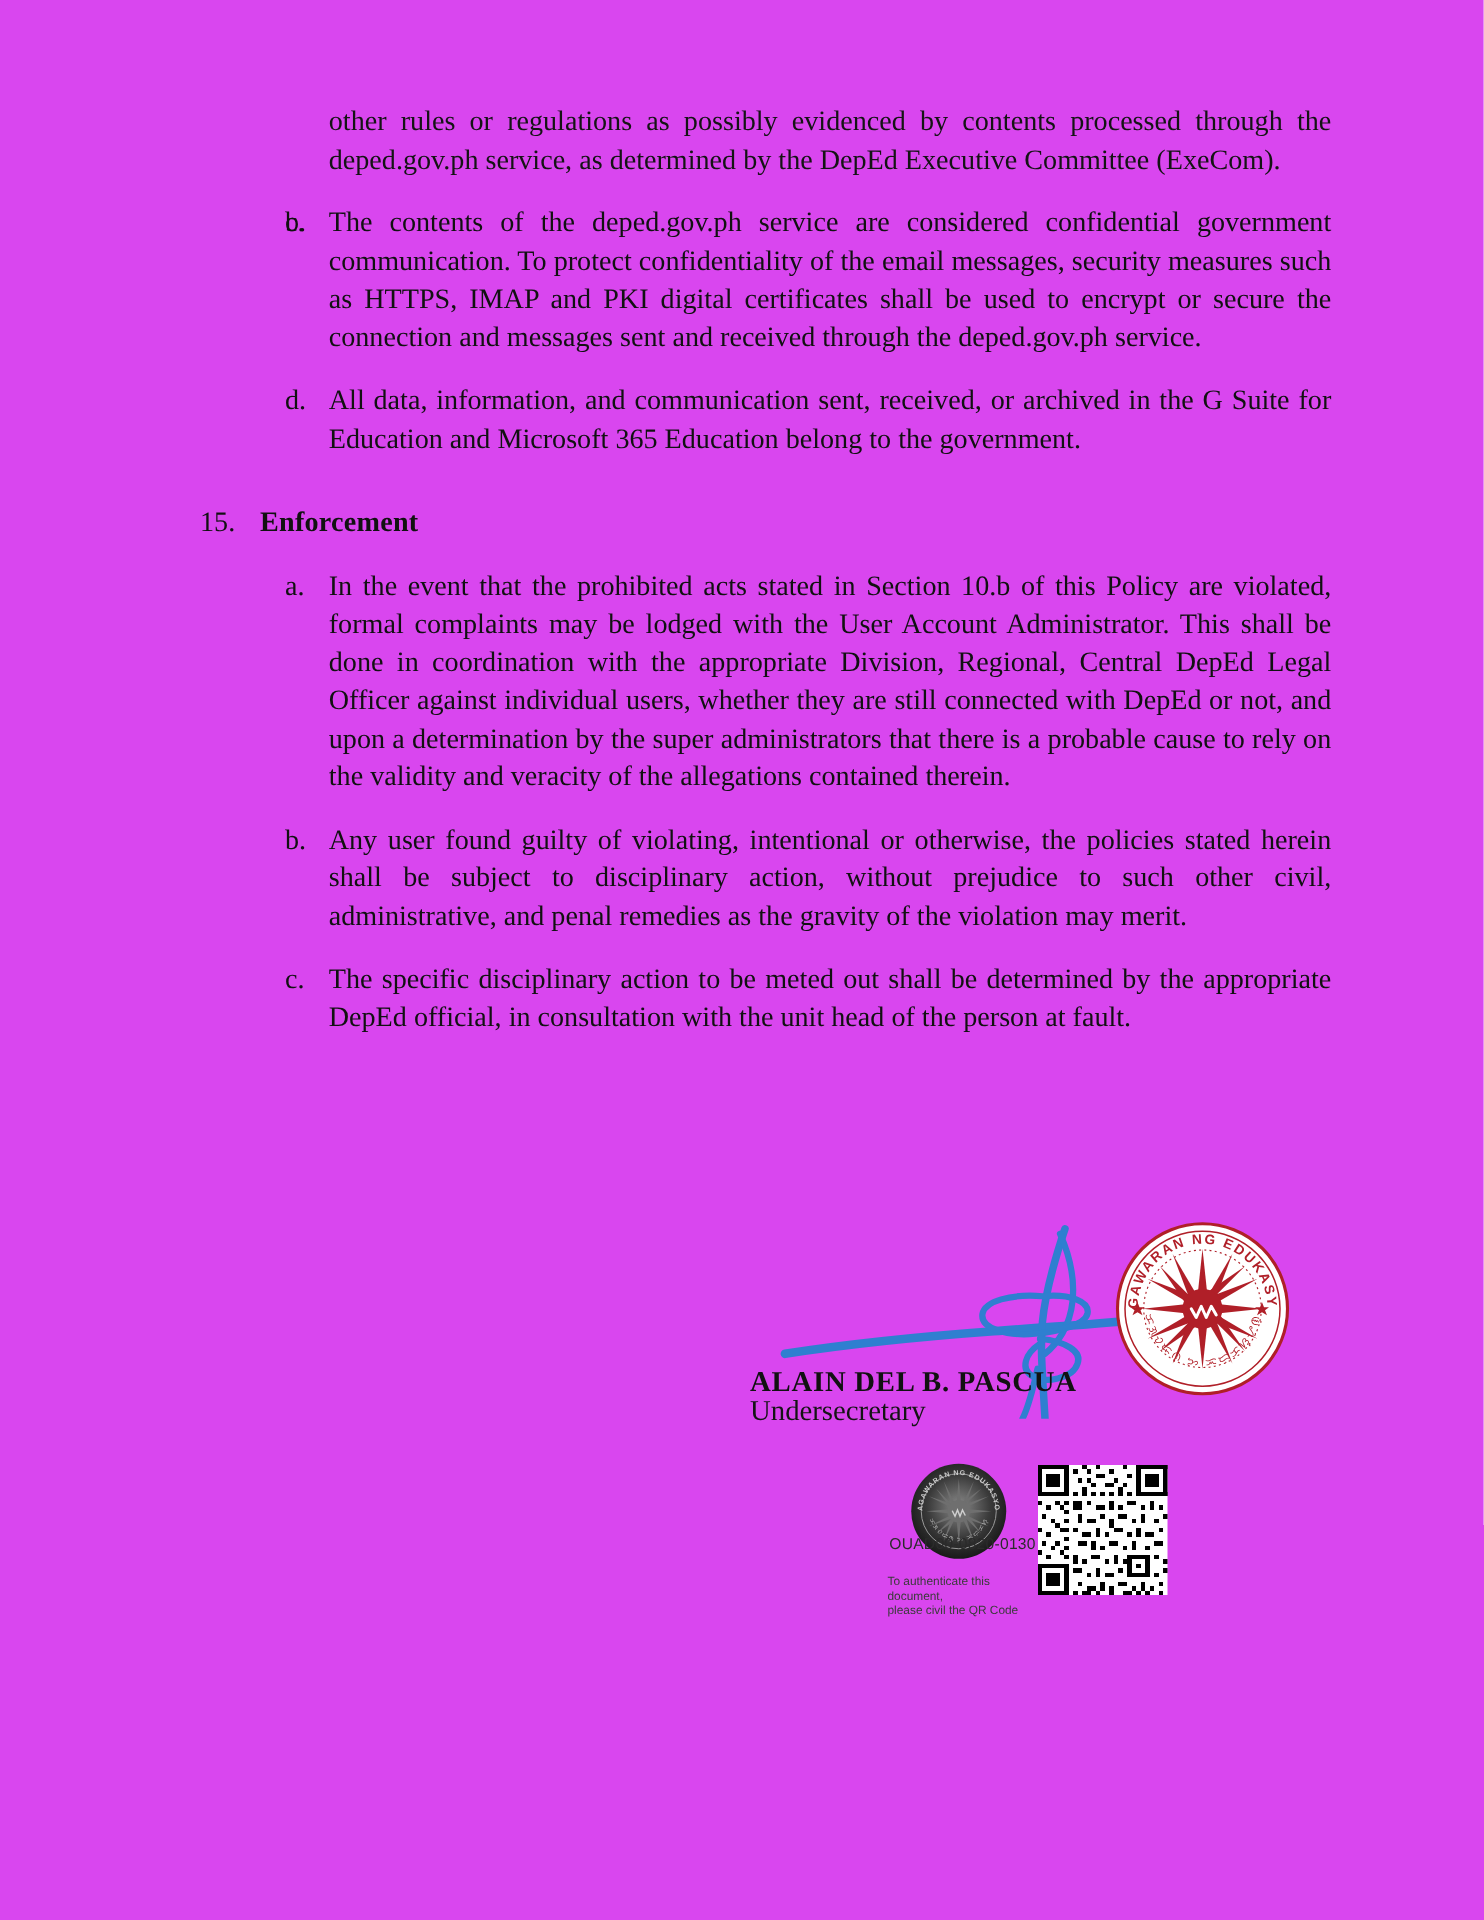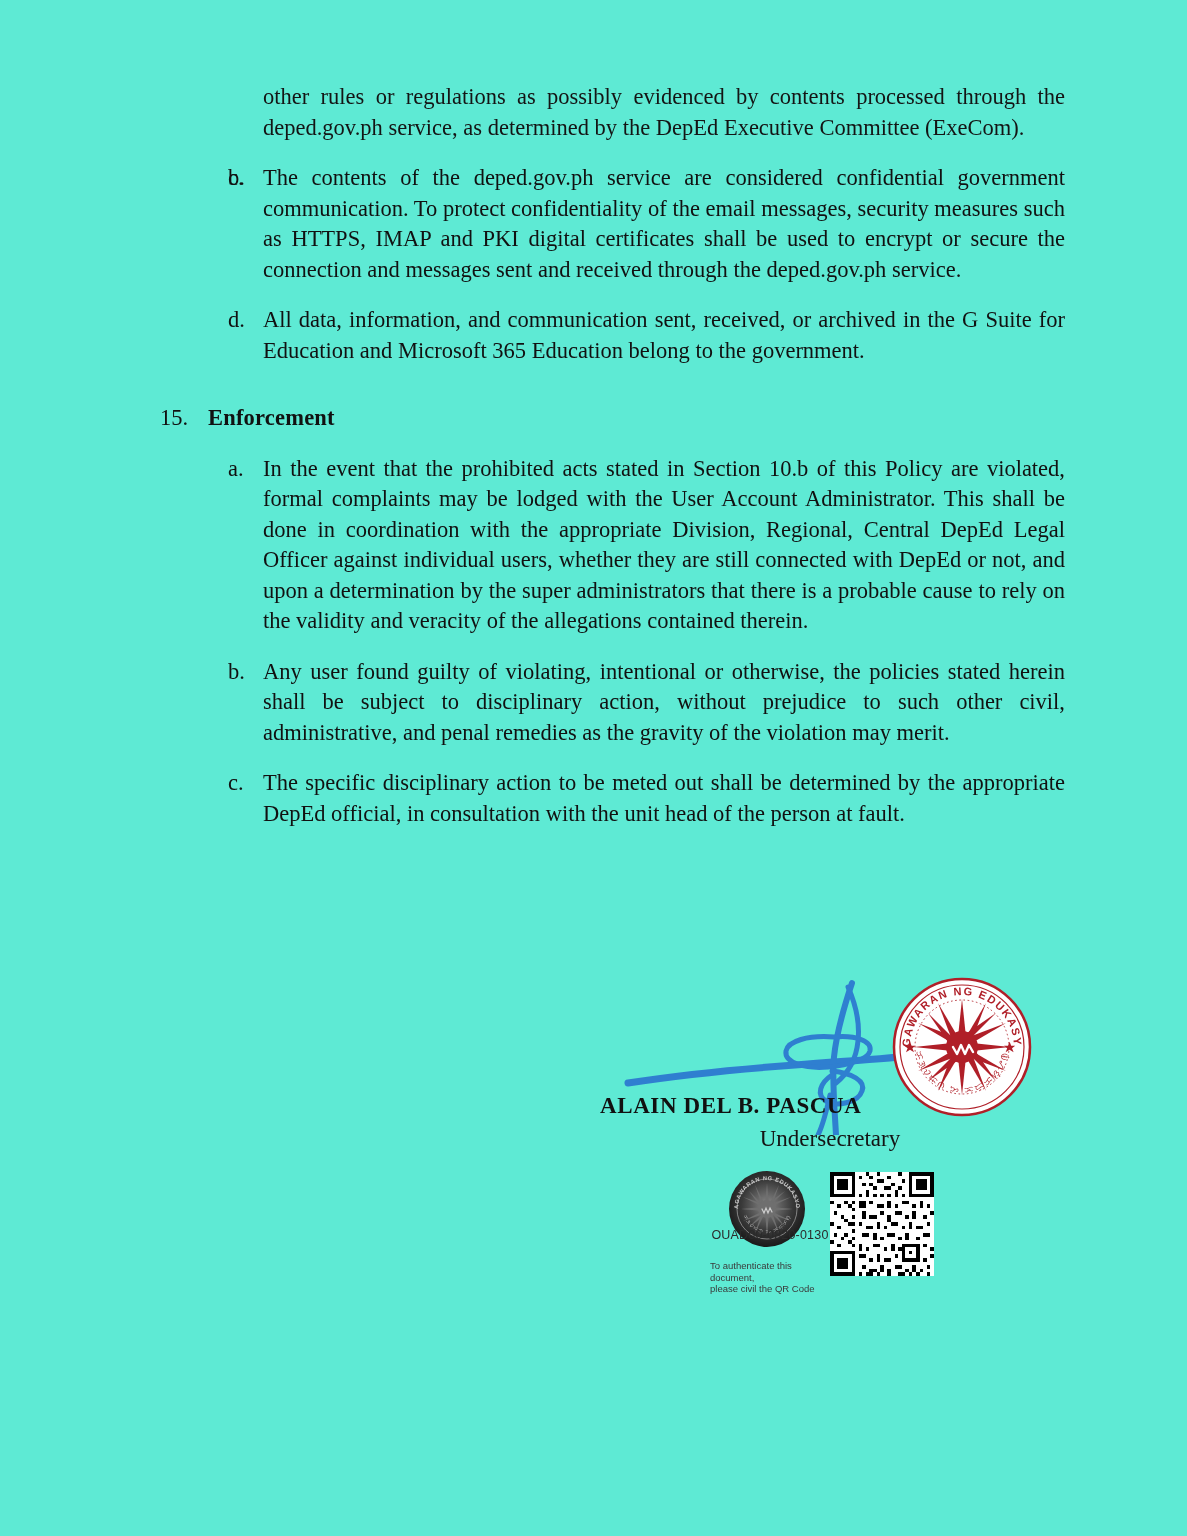--- a/index.html
+++ b/index.html
@@ -14,21 +14,21 @@
     font-family: "Liberation Serif", "DejaVu Serif", serif;
     color: #111111;
     overflow: hidden;
   }
 
   .page {
     position: absolute;
     left: 0; top: 0;
     width: 1187px;
     height: 1536px;
-    background: #5eead4;
+    background: #d946ef;
   }
 
   
   .content {
     position: absolute;
     left: 160px;
     top: 82px;
     width: 905px;
   }
 
@@ -123,23 +123,23 @@
     width: 460px;
     text-align: left;
     font-size: 23px;
     font-weight: bold;
     letter-spacing: 0.6px;
     color: #111111;
   }
   .sig-title {
     position: absolute;
     left: 600px;
-    top: 151px;
+    top: 141px;
     width: 460px;
-    text-align: center;
+    text-align: left;
     font-size: 23px;
     color: #141414;
   }
 
   
   .auth-block {
     position: absolute;
     left: 718px;
     top: 1168px;
     width: 225px;

